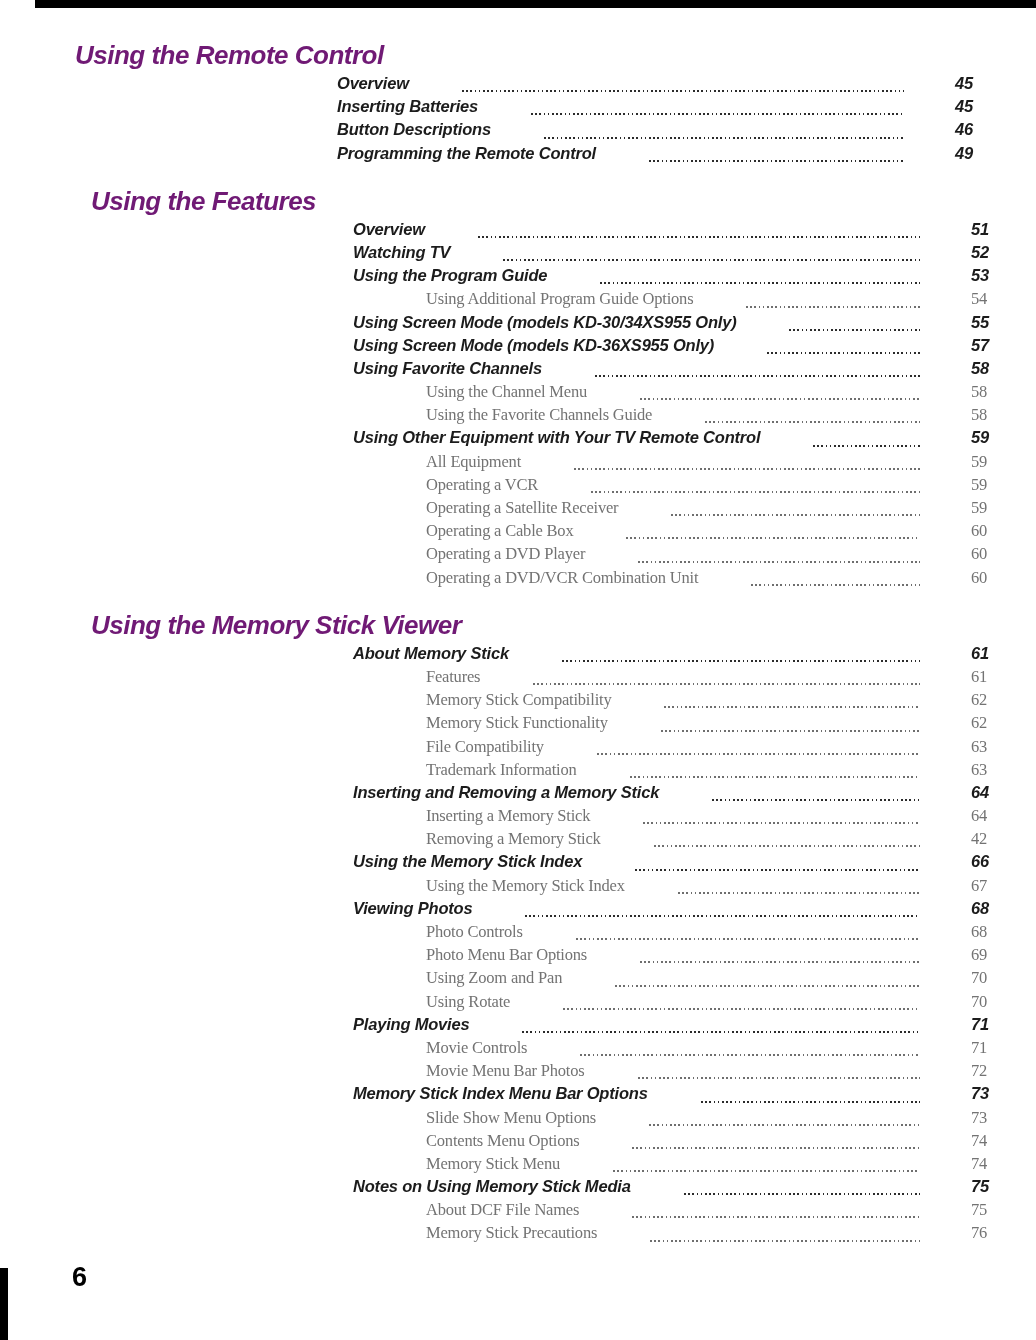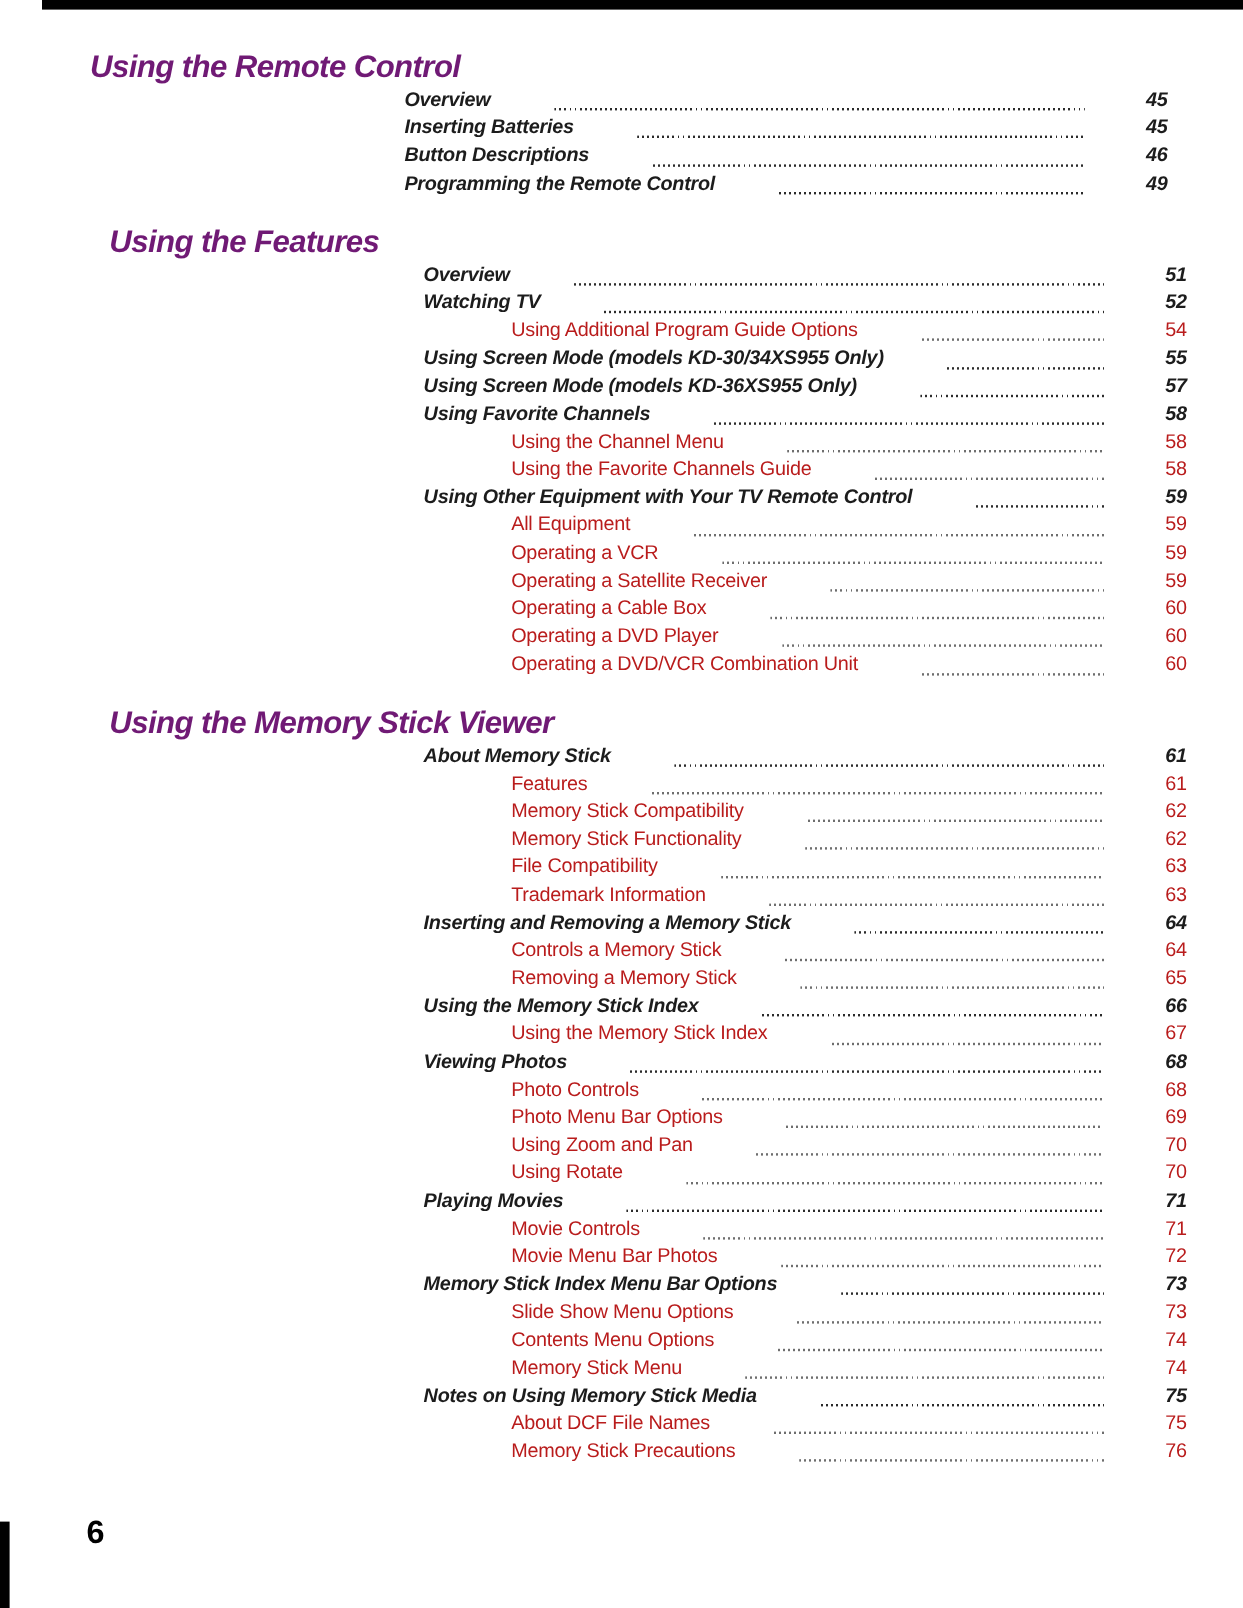--- a/index.html
+++ b/index.html
@@ -37,22 +37,23 @@
     letter-spacing:-0.2px;
     gap:48px;
   }
   .row.main {
     font-style:italic; font-weight:bold;
     color:#1c1c1c;
     --dot:#2b2b2b;
   }
   .row.sub {
     font-weight:400;
-    color:#b91c1c;
+    color:#737373;
     padding-left:73px;
+    font-family:Liberation Serif, serif;
     --dot:#6e6e6e;
   }
   .label { white-space:nowrap; }
   .leader {
     flex:1; align-self:stretch;
     margin:0 3px 0 5px;
     position:relative;
   }
   .leader::after {
     content:"";
@@ -105,20 +106,25 @@
         <div class="row main">
           <span class="label">Overview</span>
           <span class="leader"></span>
           <span class="pg">51</span>
         </div>
         <div class="row main">
           <span class="label">Watching TV</span>
           <span class="leader"></span>
           <span class="pg">52</span>
         </div>
+        <div class="row main">
+          <span class="label">Using the Program Guide</span>
+          <span class="leader"></span>
+          <span class="pg">53</span>
+        </div>
         <div class="row sub">
           <span class="label">Using Additional Program Guide Options</span>
           <span class="leader"></span>
           <span class="pg">54</span>
         </div>
         <div class="row main">
           <span class="label">Using Screen Mode (models KD-30/34XS955 Only)</span>
           <span class="leader"></span>
           <span class="pg">55</span>
         </div>
@@ -211,28 +217,28 @@
           <span class="label">Trademark Information</span>
           <span class="leader"></span>
           <span class="pg">63</span>
         </div>
         <div class="row main">
           <span class="label">Inserting and Removing a Memory Stick</span>
           <span class="leader"></span>
           <span class="pg">64</span>
         </div>
         <div class="row sub">
-          <span class="label">Controls a Memory Stick</span>
+          <span class="label">Inserting a Memory Stick</span>
           <span class="leader"></span>
           <span class="pg">64</span>
         </div>
         <div class="row sub">
           <span class="label">Removing a Memory Stick</span>
           <span class="leader"></span>
-          <span class="pg">65</span>
+          <span class="pg">42</span>
         </div>
         <div class="row main">
           <span class="label">Using the Memory Stick Index</span>
           <span class="leader"></span>
           <span class="pg">66</span>
         </div>
         <div class="row sub">
           <span class="label">Using the Memory Stick Index</span>
           <span class="leader"></span>
           <span class="pg">67</span>

